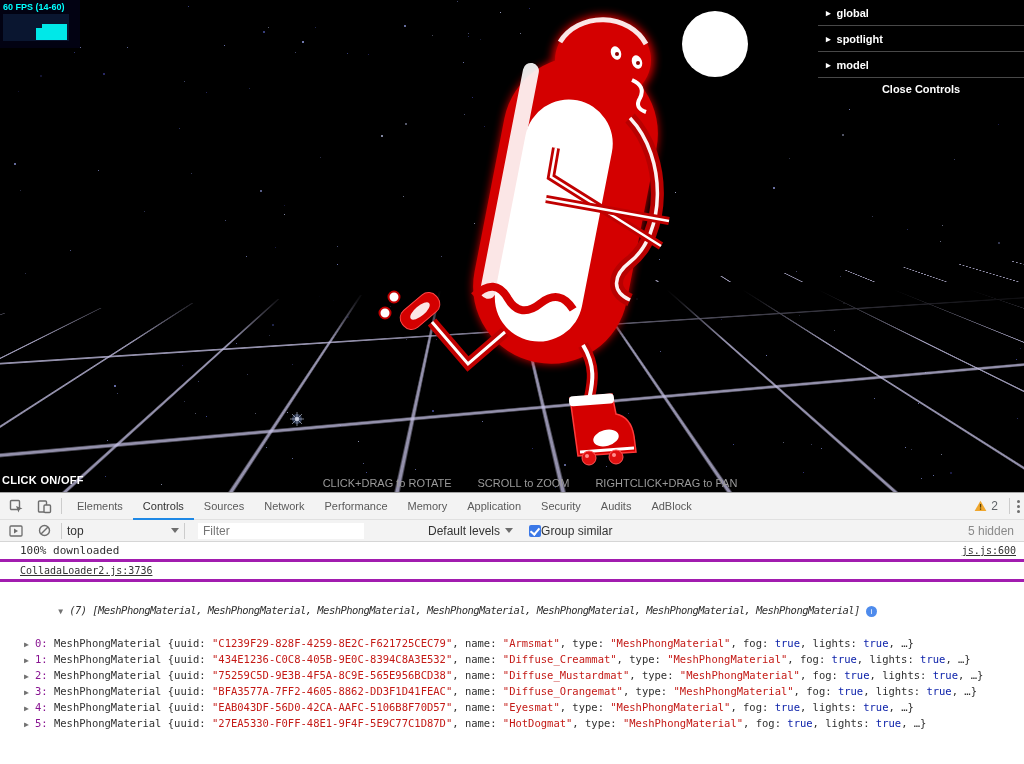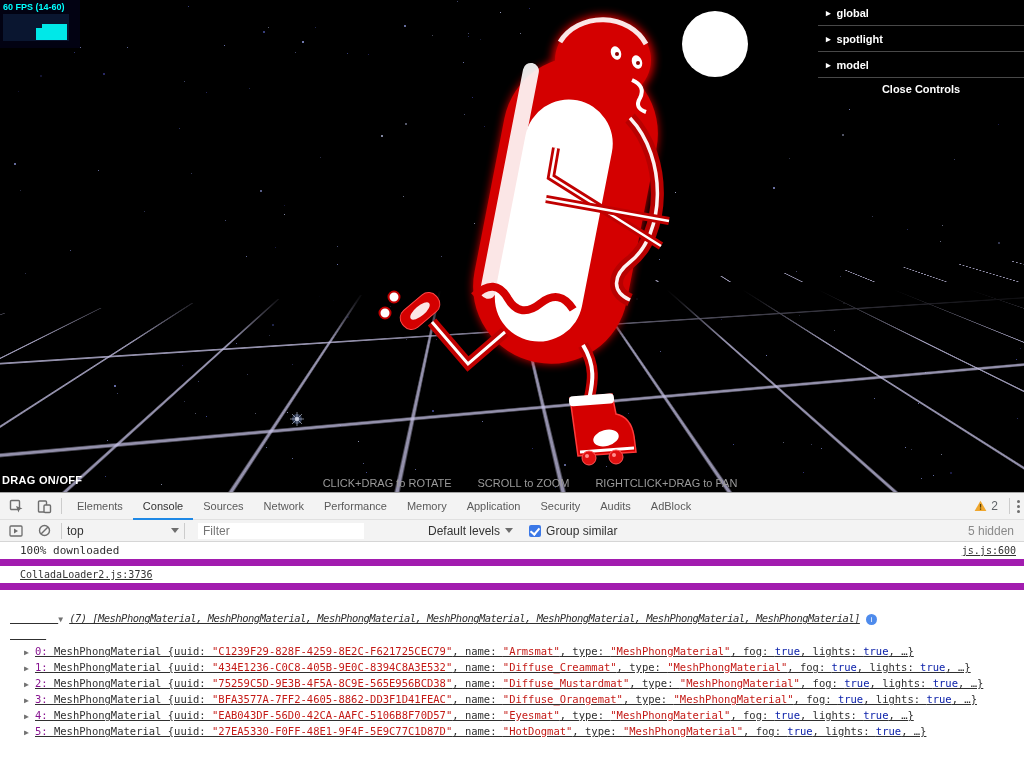--- a/index.html
+++ b/index.html
@@ -71,30 +71,30 @@
            border-right:4px solid transparent; border-top:5px solid #6e6e6e;
            margin-left:auto; }
   .filter-input { width:166px; height:16px; border:none; background:#fff;
            font-size:12px; padding:0 5px; margin-left:8px; outline:none;
            font-family:"Liberation Sans", sans-serif; }
   .levels { display:flex; align-items:center; gap:5px; margin-left:64px; cursor:pointer; }
   .chk { width:12px; height:12px; background:#3b78e7; border-radius:2px;
            margin-left:16px; position:relative; cursor:pointer; }
   .chk::after { content:""; position:absolute; left:3px; top:1px; width:4px; height:7px;
            border:solid #fff; border-width:0 2px 2px 0; transform:rotate(40deg); }
-  .chk-label { margin-left:5px; }
+  .chk-label { }
   .hidden-count { margin-left:auto; margin-right:10px; color:#8a8a8a; }
 
   .console-pane { font-family:"DejaVu Sans Mono", monospace; color:#303030; }
-  .c-row { display:flex; align-items:flex-start; border-bottom:7px solid #a21caf;
+  .c-row { display:flex; align-items:flex-start; border-bottom:3px solid #a21caf;
            padding:2px 8px 2px 20px; font-size:11px; line-height:13px; white-space:pre; }
   .c-text { flex:1; }
   .c-link { color:#333; text-decoration:underline; font-size:10px; cursor:pointer;
            white-space:nowrap; }
-  .tree { padding:3px 8px 16px 0;text-decoration:underline; }
+  .tree { padding:3px 8px 16px 0; }
   .pv-row { padding:3px 8px 2px 10px; white-space:pre; font-size:10px; line-height:15px; }
   .pv-text { font-style:italic; letter-spacing:-0.55px; font-size:10.5px; }
   .info-badge { display:inline-block; width:11px; height:11px; border-radius:50%;
            background:#4e8bec; color:#fff; font-size:8px; line-height:11px;
            text-align:center; font-style:normal; margin-left:6px; cursor:pointer;
            font-family:"Liberation Sans", sans-serif; }
   .tree-row { padding-left:24px; white-space:pre; font-size:10.5px; line-height:15px;
            overflow:hidden; }
   .tree-row .arrow, .pv-row .arrow { color:#727272; font-size:8px; display:inline-block;
            width:11px; cursor:pointer; }
@@ -357,21 +357,21 @@
       <span class="gui-arrow">▸</span>
       <span>spotlight</span>
     </div>
     <div class="gui-folder">
       <span class="gui-arrow">▸</span>
       <span>model</span>
     </div>
     <div class="gui-close">Close Controls</div>
   </div>
 
-  <div class="music-toggle">DRAG ON/OFF</div>
+  <div class="music-toggle">CLICK ON/OFF</div>
   <div class="scene-help">
     <span>CLICK+DRAG to ROTATE</span>
     <span>SCROLL to ZOOM</span>
     <span>RIGHTCLICK+DRAG to PAN</span>
   </div>
 </div>
 
 <div class="devtools">
   <div class="dt-tabs">
     <div class="dt-iconbtn">
@@ -381,21 +381,21 @@
         </svg>
     </div>
     <div class="dt-iconbtn">
       <svg width="15" height="15" viewBox="0 0 15 15">
           <rect x="1.5" y="2" width="8" height="11" rx="1" fill="none" stroke="#6e6e6e" stroke-width="1.4"></rect>
           <rect x="7" y="6" width="6.5" height="7.5" rx="1" fill="#f3f3f3" stroke="#6e6e6e" stroke-width="1.4"></rect>
         </svg>
     </div>
     <div class="vsep"></div>
     <div class="dt-tab">Elements</div>
-    <div class="dt-tab active">Console</div>
+    <div class="dt-tab active">Controls</div>
     <div class="dt-tab">Sources</div>
     <div class="dt-tab">Network</div>
     <div class="dt-tab">Performance</div>
     <div class="dt-tab">Memory</div>
     <div class="dt-tab">Application</div>
     <div class="dt-tab">Security</div>
     <div class="dt-tab">Audits</div>
     <div class="dt-tab">AdBlock</div>
     <div class="dt-warn">
       <svg width="13" height="12" viewBox="0 0 13 12">

